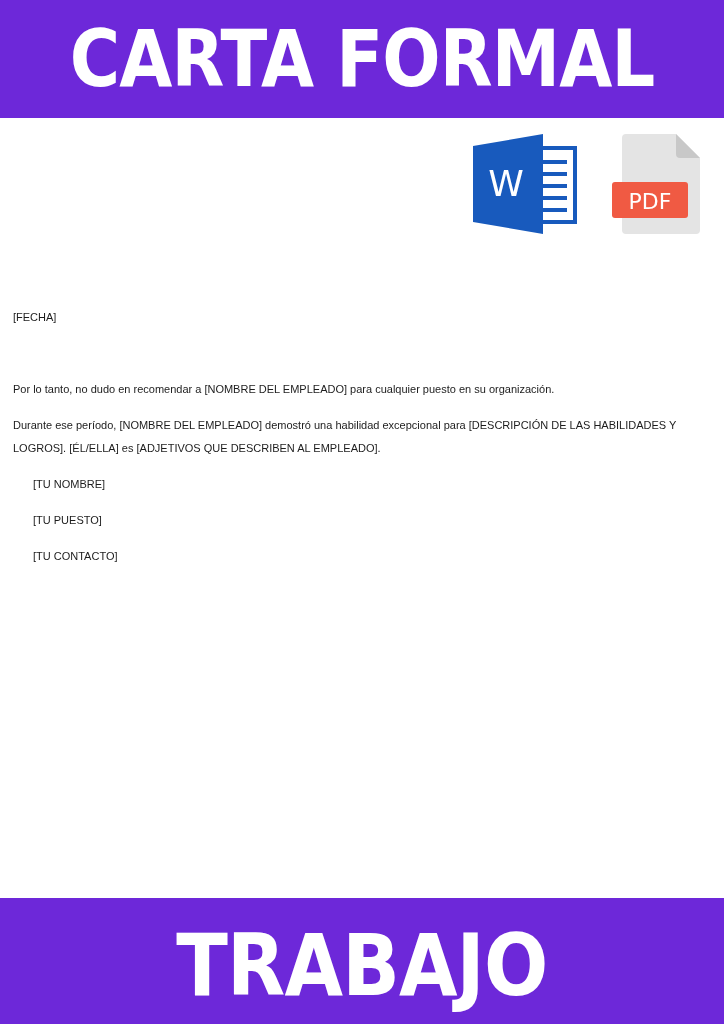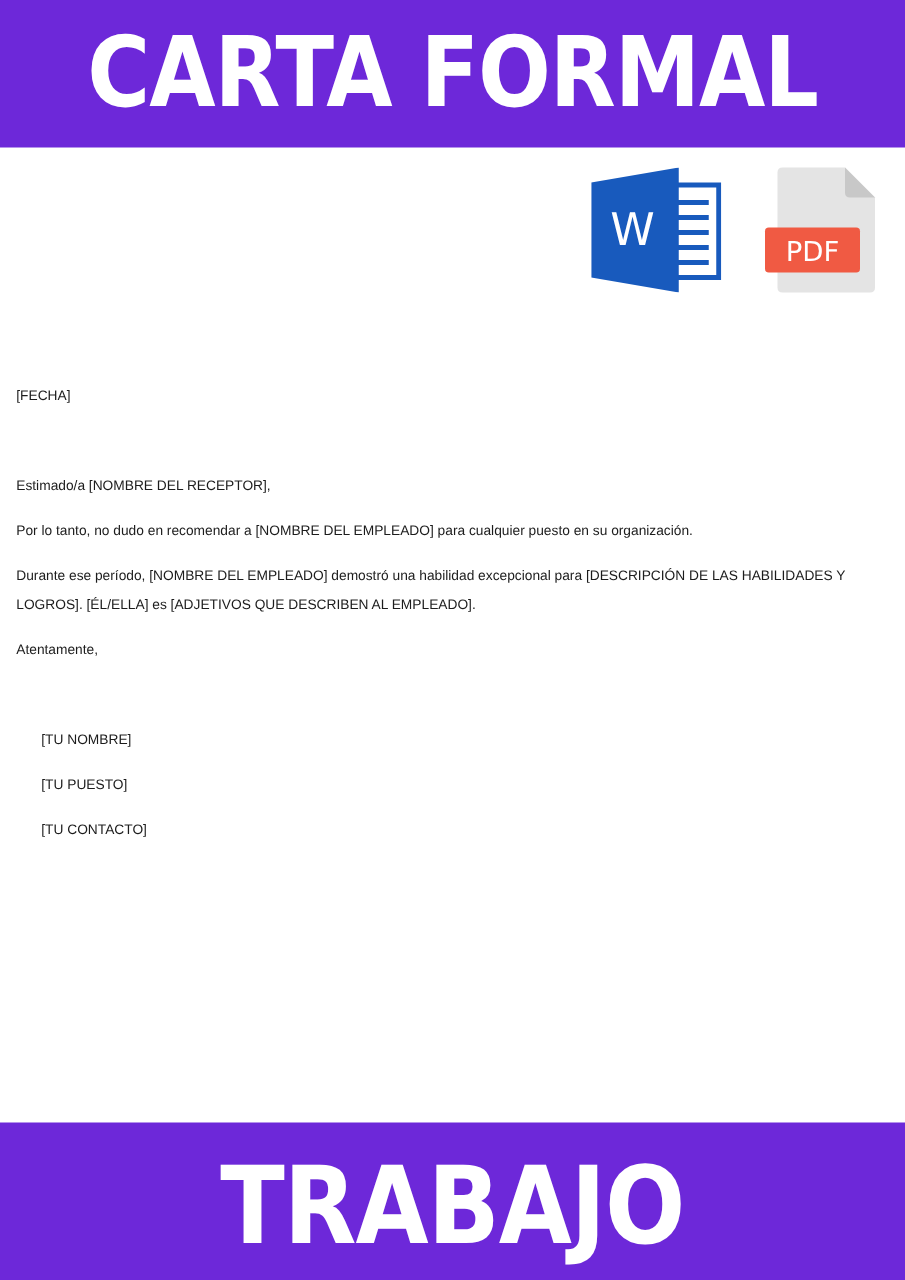--- a/index.html
+++ b/index.html
@@ -58,24 +58,22 @@
   <svg width="92" height="104" viewBox="0 0 92 104">
     <path d="M16,2 L66,2 L90,26 L90,98 Q90,102 86,102 L16,102 Q12,102 12,98 L12,6 Q12,2 16,2 Z" fill="#e4e4e4"></path>
     <path d="M66,2 L66,22 Q66,26 70,26 L90,26 Z" fill="#c8c8c8"></path>
     <rect x="2" y="50" width="76" height="36" rx="3" fill="#f05a43"></rect>
     <text x="40" y="77" text-anchor="middle" font-family="DejaVu Sans, sans-serif" font-size="22" fill="#ffffff">PDF</text>
   </svg>
 </div>
 
 <div class="letter">
   <p class="date">[FECHA]</p>
-  <p>Estimado/a [NOMBRE DEL RECEPTOR],</p>
   <p>Por lo tanto, no dudo en recomendar a [NOMBRE DEL EMPLEADO] para cualquier puesto en su organización.</p>
   <p>Durante ese período, [NOMBRE DEL EMPLEADO] demostró una habilidad excepcional para [DESCRIPCIÓN DE LAS HABILIDADES Y LOGROS]. [ÉL/ELLA] es [ADJETIVOS QUE DESCRIBEN AL EMPLEADO].</p>
-  <p class="closing">Atentamente,</p>
   <p class="sig">[TU NOMBRE]</p>
   <p class="sig">[TU PUESTO]</p>
   <p class="sig">[TU CONTACTO]</p>
 </div>
 
 <div class="band band-bottom">
   <span>TRABAJO</span>
 </div>
 
 </body></html>

